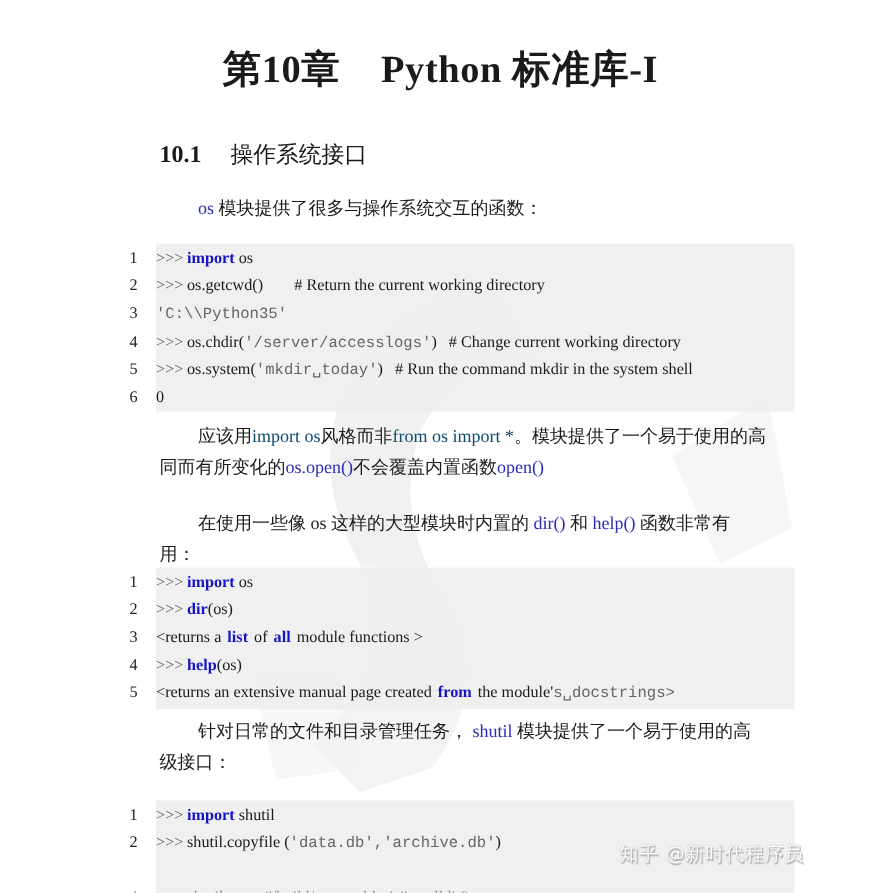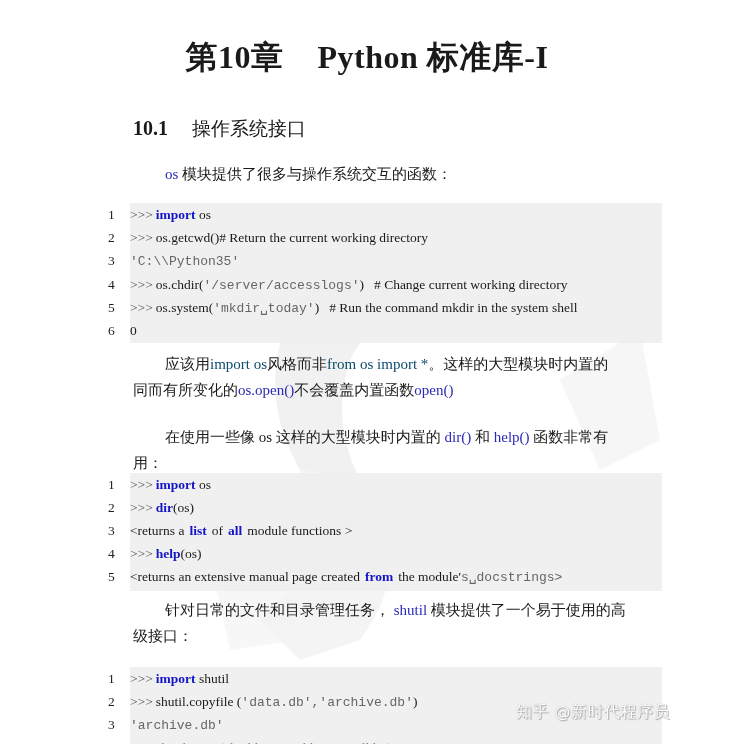--- a/index.html
+++ b/index.html
@@ -20,21 +20,21 @@
   .para .indent { display: inline-block; width: 32px; }
   .blue { color: #2a2ab8; }
   .red { color: #0c4a6e; }
 
   .code { position: absolute; left: 130px; width: 532px; background: rgba(238,238,238,0.88); }
   .line { position: absolute; left: -22px; height: 23px; line-height: 23px; font-size: 13.5px; white-space: nowrap; }
   .ln { display: inline-block; width: 22px; color: #222; }
   .prompt { color: #555; margin-right: 3px; }
   .kw { color: #1414c8; font-weight: bold; }
   .mono { font-family: "Liberation Mono", "DejaVu Sans Mono", monospace; color: #666; font-size: 13px; }
-  .cmt { }
+  .cmt { margin-left: 26px; }
   .cmt2 { margin-left: 10px; }
   .sp { margin-left: 5px; }
 
   .zhihu { position: absolute; left: 516px; top: 702px; font-family: "DejaVu Sans", sans-serif;
            font-size: 16px; color: #ffffff; text-shadow: 0 0 1px #999, 1px 1px 1px #aaa; letter-spacing: 0.5px; }
 </style>
 </head>
 <body>
 
 <svg class="watermark" viewBox="0 0 734 744" xmlns="http://www.w3.org/2000/svg">
@@ -73,21 +73,21 @@
     </div>
     <div class="line" style="top:93px;">
       <span class="ln">5</span><span class="prompt">&gt;&gt;&gt;</span><span>os.system(</span><span class="mono">'mkdir␣today'</span><span>)</span><span class="cmt2"># Run the command mkdir in the system shell</span>
     </div>
     <div class="line" style="top:116px;">
       <span class="ln">6</span><span>0</span>
     </div>
   </div>
 
   <div class="para" style="top:351px;">
-    <span class="indent"></span><span>应该用</span><span class="red">import os</span><span>风格而非</span><span class="red">from os import *</span><span>。这样的大型模块时内置的</span><br>
+    <span class="indent"></span><span>应该用</span><span class="red">import os</span><span>风格而非</span><span class="red">from os import *</span><span>。模块提供了一个易于使用的高</span><br>
     <span>同而有所变化的</span><span class="blue">os.open()</span><span>不会覆盖内置函数</span><span class="blue">open()</span>
   </div>
 
   <div class="para" style="top:404px;margin-top:20px;">
     <span class="indent"></span><span>在使用一些像 os 这样的大型模块时内置的</span> <span class="blue">dir()</span> <span>和</span> <span class="blue">help()</span> <span>函数非常有</span><br>
     <span>用：</span>
   </div>
 
   <div class="code" style="top:473px; height:118px;">
     <div class="line" style="top:0px;">
@@ -112,22 +112,19 @@
     <span>级接口：</span>
   </div>
 
   <div class="code" style="top:667px; height:90px;">
     <div class="line" style="top:0px;">
       <span class="ln">1</span><span class="prompt">&gt;&gt;&gt;</span><span class="kw">import</span><span> shutil</span>
     </div>
     <div class="line" style="top:23px;">
       <span class="ln">2</span><span class="prompt">&gt;&gt;&gt;</span><span>shutil.copyfile (</span><span class="mono">'data.db','archive.db'</span><span>)</span>
     </div>
-    <div class="line" style="top:46px;">
-      <span class="ln">3</span><span class="mono">'archive.db'</span>
-    </div>
     <div class="line" style="top:69px; opacity:0.5;">
       <span class="ln">4</span><span>&gt;&gt;&gt; shutil.move('/build/executables', 'installdir')</span>
     </div>
   </div>
 
   <div class="zhihu">知乎 @新时代程序员</div>
 </div>
 
 </body></html>

